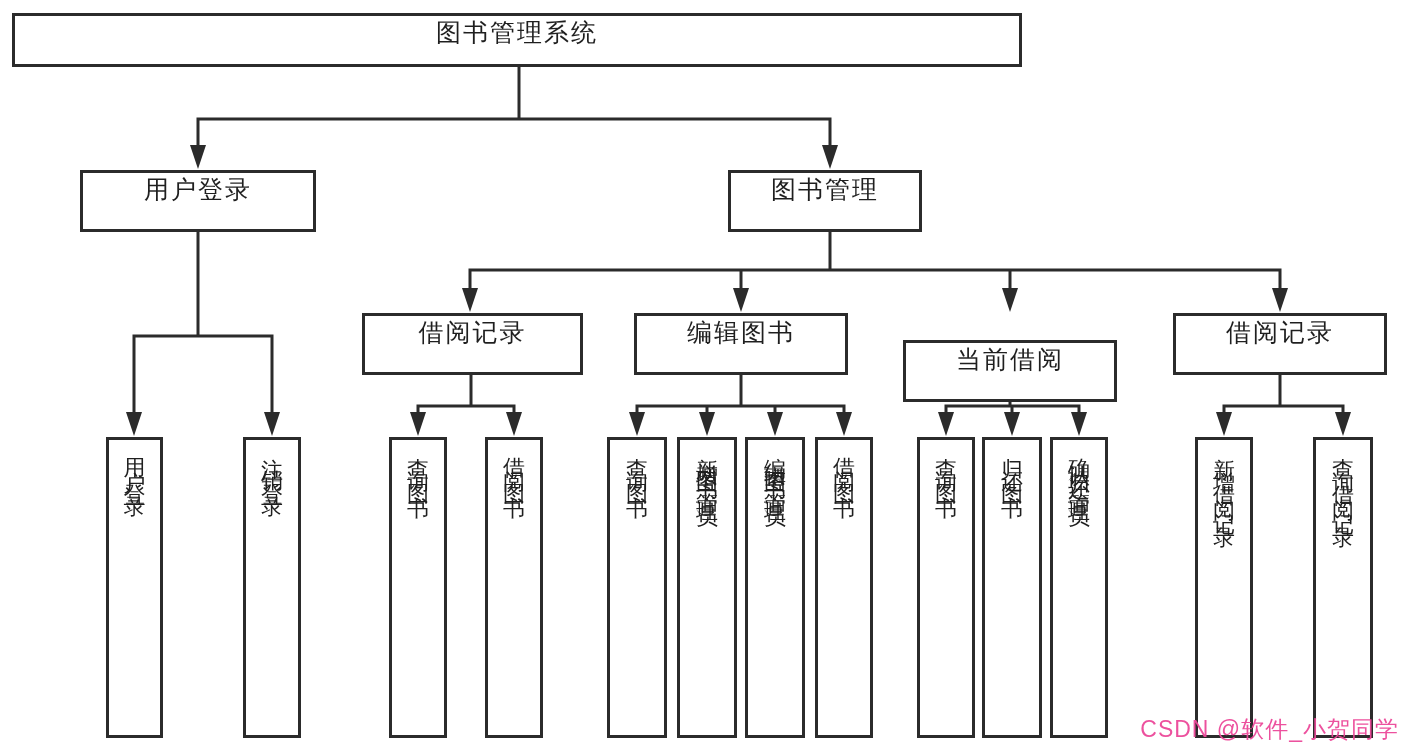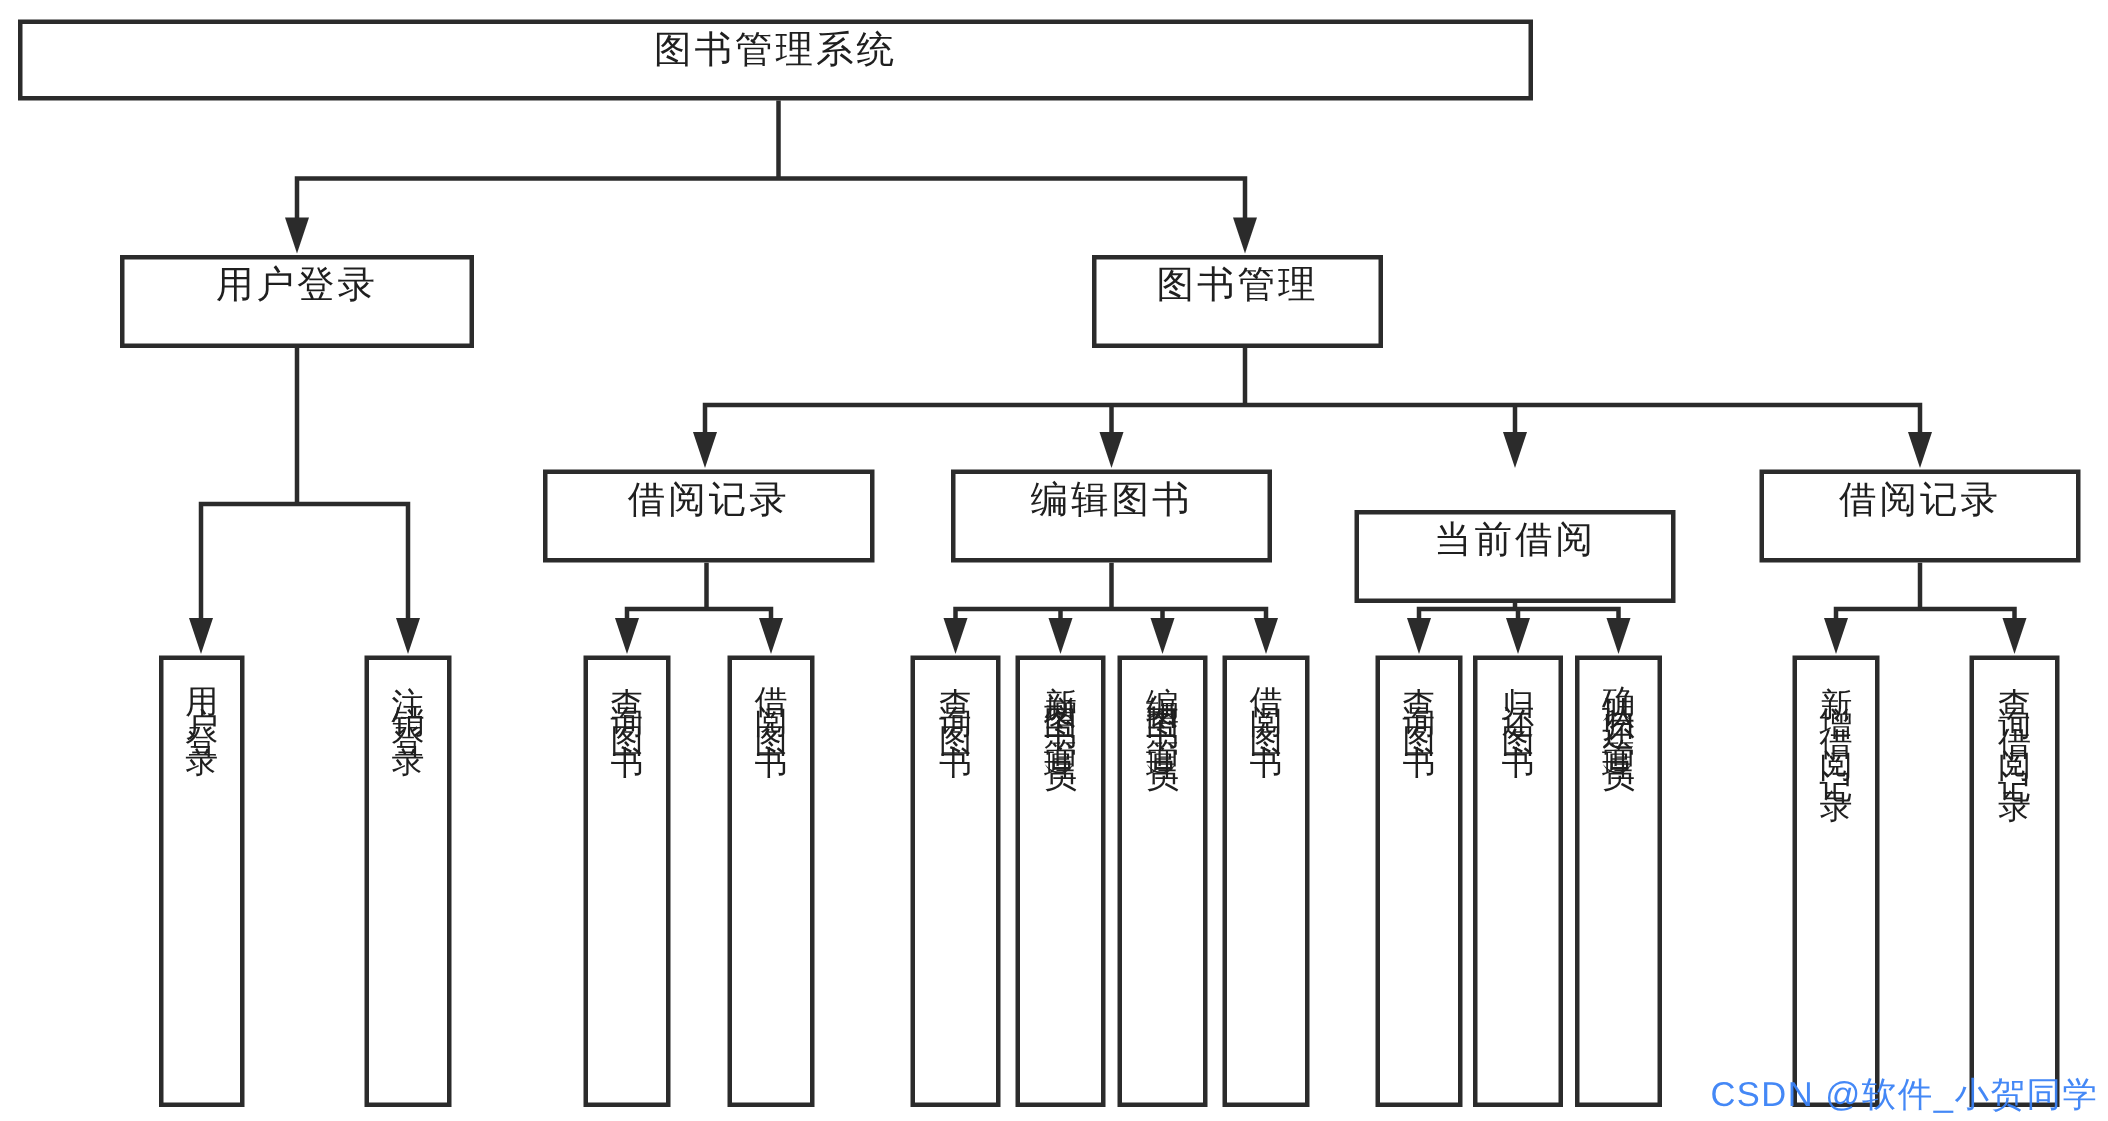--- a/index.html
+++ b/index.html
@@ -16,21 +16,21 @@
   .h{font-size:25px;letter-spacing:2px;white-space:nowrap;}
   .v span{
     writing-mode:vertical-rl;text-orientation:mixed;
     font-size:22px;line-height:1;display:block;
   }
   .ls4 span{letter-spacing:13px;}
   .ls6 span{letter-spacing:14px;}
   .ls9 span{letter-spacing:7px;}
   .watermark{
     position:absolute;right:6px;bottom:2px;z-index:5;
-    font-size:23px;letter-spacing:1px;color:#3b82f6;opacity:0.95;white-space:nowrap;
+    font-size:23px;letter-spacing:1px;color:#ec4899;opacity:0.95;white-space:nowrap;
   }
 </style>
 </head>
 <body>
 
 <div class="stage">
 
   <svg class="wires" width="1405" height="747" viewBox="0 0 1405 747">
     <g stroke="#2b2b2b" stroke-width="3" fill="none">
 

